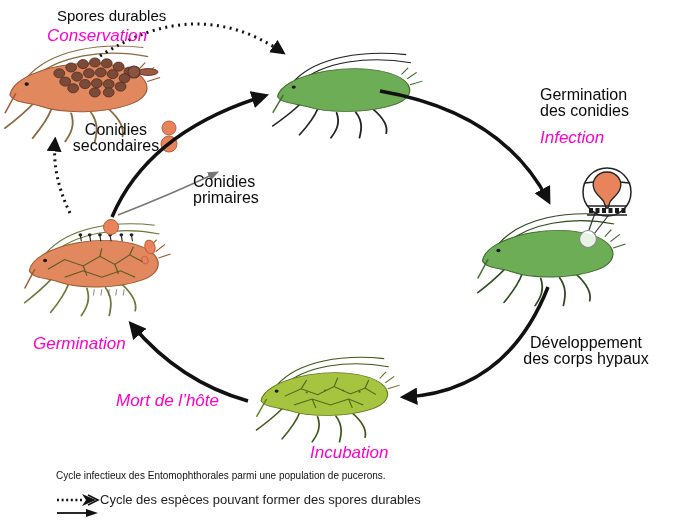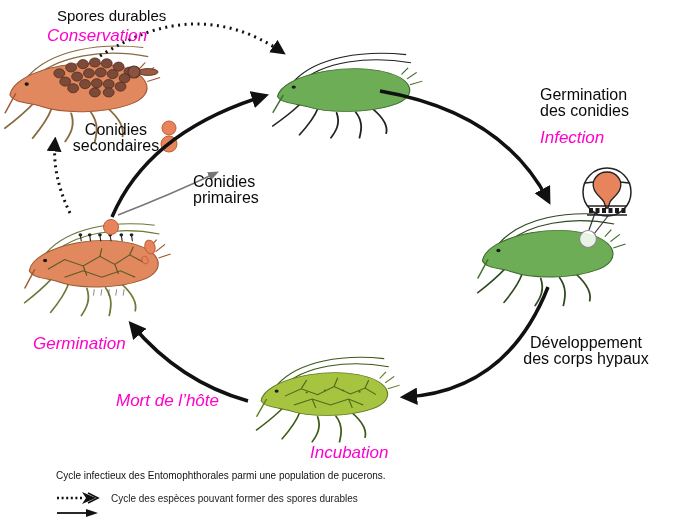--- a/index.html
+++ b/index.html
@@ -7,21 +7,21 @@
     position:relative;width:679px;height:527px;background:#ffffff;overflow:hidden;
     font-family:"Liberation Sans", sans-serif;
   }
   .lbl{position:absolute;white-space:nowrap;color:#0a0a0a;}
   .black14{font-size:16px;line-height:16px;}
   .black15{font-size:15px;}
   .pink{color:var(--magenta,#ff00cc);font-style:italic;font-size:17px;}
   .center{text-align:center;}
   .abs{position:absolute;}
   .caption-title{position:absolute;left:56px;top:470px;font-size:10px;color:#111;}
-  .legend-row{position:absolute;left:56px;display:flex;align-items:center;gap:11px;font-size:10px;color:#222;}
+  .legend-row{position:absolute;left:56px;display:flex;align-items:center;font-size:13px;color:#222;}
   .legend-row .licon{flex:0 0 auto;}
   svg{display:block;}
 </style>
 </head>
 <body>
 
 <div class="canvas">
 
   <svg class="abs" style="left:0;top:0;z-index:2;pointer-events:none;" width="679" height="527" viewBox="0 0 679 527">
     <defs>

